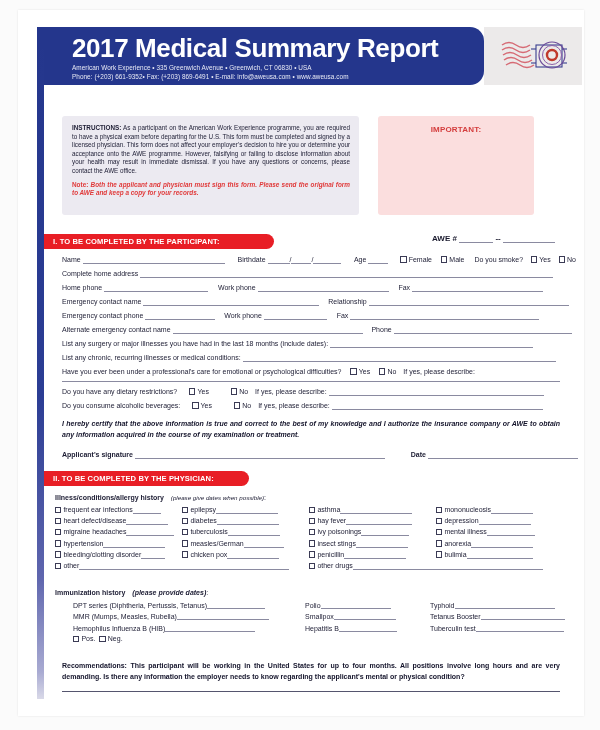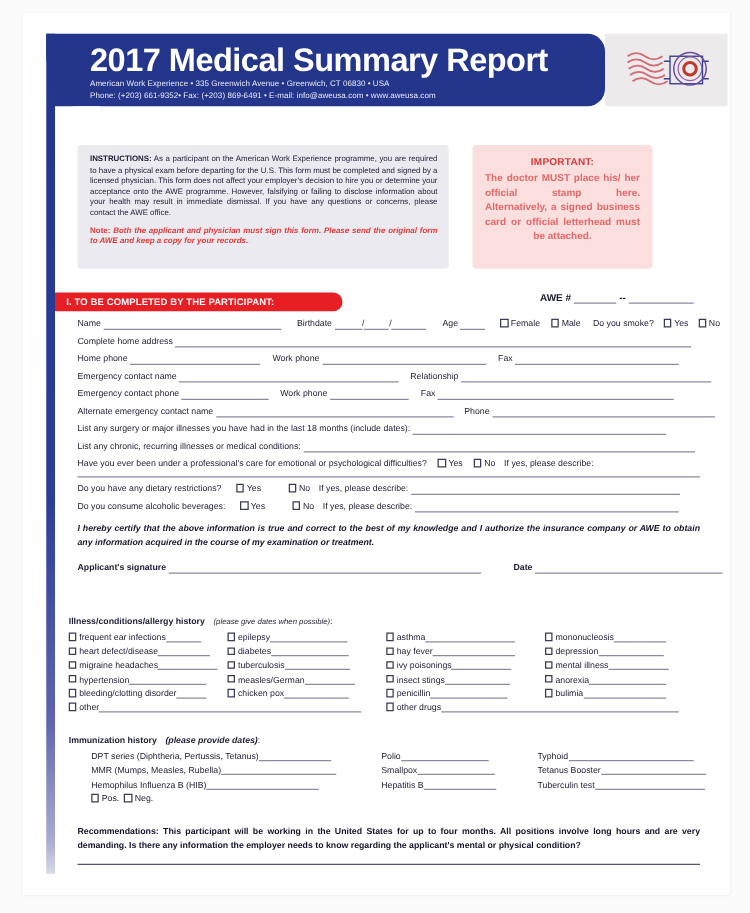--- a/index.html
+++ b/index.html
@@ -60,21 +60,21 @@
   }
   .instr p{
     margin:0;font-size:6.3px;line-height:8.6px;text-align:justify;color:#1c1c33;
   }
   .instr .lead{font-weight:bold;}
   .instr .note{
     margin-top:5px;color:#e03a3a;font-size:6.4px;line-height:8.8px;font-weight:bold;font-style:italic;
   }
   .instr .note .lbl{font-style:normal;}
   .important{
-    position:absolute;left:378px;top:116px;width:144px;height:99px;
+    position:absolute;left:378px;top:116px;width:156px;height:99px;
     background:#fbdede;border-radius:3px;box-sizing:border-box;
     padding:9px 10px;text-align:center;
   }
   .important .ttl{
     font-size:8px;font-weight:bold;color:#d43d3d;letter-spacing:.2px;margin-bottom:3px;
   }
   .important .body{
     font-size:8px;line-height:11.6px;font-weight:bold;color:#e36a6a;text-align:justify;
     text-align-last:center;
   }
@@ -173,21 +173,20 @@
   </div>
   <div class="notch"></div>
 
   <div class="instr">
     <p><span class="lead">INSTRUCTIONS:</span><span> As a participant on the American Work Experience programme, you are required to have a physical exam before departing for the U.S. This form must be completed and signed by a licensed physician. This form does not affect your employer's decision to hire you or determine your acceptance onto the AWE programme. However, falsifying or failing to disclose information about your health may result in immediate dismissal. If you have any questions or concerns, please contact the AWE office.</span></p>
     <p class="note"><span class="lbl">Note:</span><span> Both the applicant and physician must sign this form. Please send the original form to AWE and keep a copy for your records.</span></p>
   </div>
 
   <div class="important">
     <div class="ttl">IMPORTANT:</div>
-    <div class="body">The doctor MUST place his/ her official stamp here. Alternatively, a signed business card or official letterhead must be attached.</div>
   </div>
 
   <div class="banner" id="banner-1">I.  TO BE COMPLETED BY THE PARTICIPANT:</div>
   <div class="awe">
     <span>AWE #</span>
     <span class="rule" style="width:34px"></span>
     <span>--</span>
     <span class="rule" style="width:52px"></span>
   </div>
 
@@ -301,20 +300,21 @@
   <div class="certify">I hereby certify that the above information is true and correct to the best of my knowledge and I authorize the insurance company or AWE to obtain any information acquired in the course of my examination or treatment.</div>
 
   <div class="f" style="left:62px;top:450px;">
     <span class="bd">Applicant's signature</span>
     <span class="rule" style="width:250px"></span>
     <span style="display:inline-block;width:22px"></span>
     <span class="bd">Date</span>
     <span class="rule" style="width:150px"></span>
   </div>
 
+  <div class="banner" id="banner-2">II.  TO BE COMPLETED BY THE PHYSICIAN:</div>
 
   <div class="f" style="left:55px;top:493px;">
     <span class="bd">Illness/conditions/allergy history</span>
     <span style="display:inline-block;width:3px"></span>
     <span class="it" style="font-size:6.2px">(please give dates when possible)</span><span>:</span>
   </div>
 
   <div class="grid">
     <div class="grow">
       <div class="gcell"><span class="cbx"></span><span>frequent ear infections</span><span class="rule" style="width:28px"></span></div>

